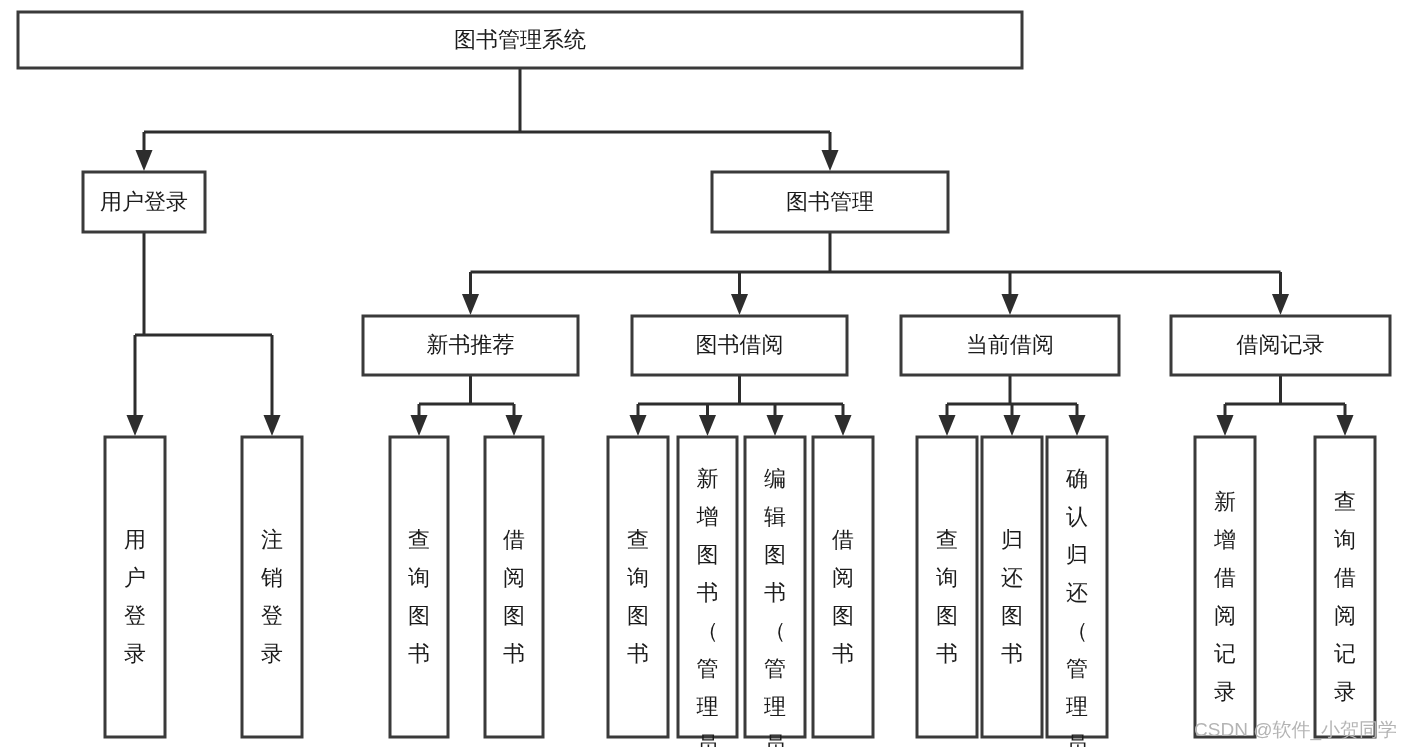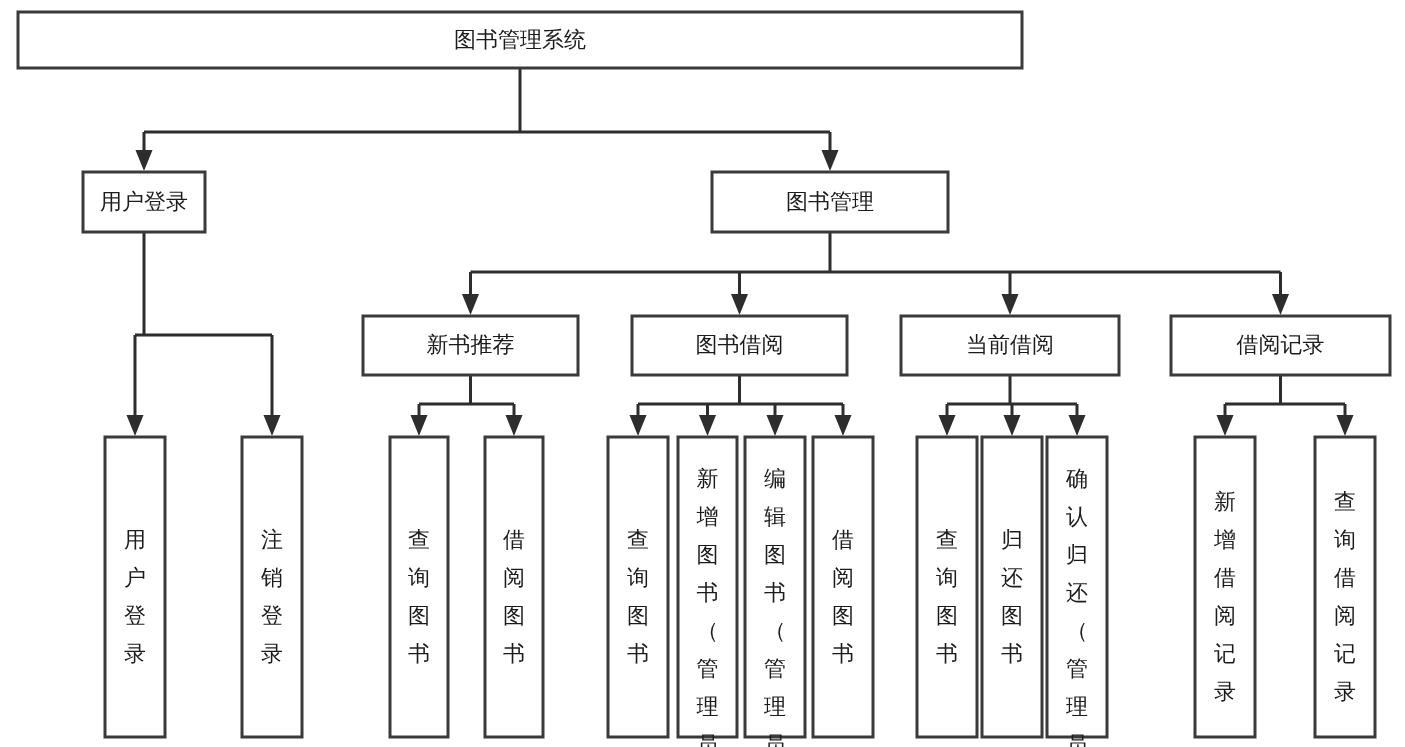--- a/index.html
+++ b/index.html
@@ -206,13 +206,14 @@
           <rect x="1195" y="437" width="60" height="300" class="node-box"></rect>
           <text x="1225" y="502.64" class="node-label-h" font-size="27" dominant-baseline="auto"><tspan x="1225" dy="0">新</tspan><tspan x="1225" dy="38">增</tspan><tspan x="1225" dy="38">借</tspan><tspan x="1225" dy="38">阅</tspan><tspan x="1225" dy="38">记</tspan><tspan x="1225" dy="38">录</tspan></text>
         </g>
         <g>
           <rect x="1315" y="437" width="60" height="300" class="node-box"></rect>
           <text x="1345" y="502.64" class="node-label-h" font-size="27" dominant-baseline="auto"><tspan x="1345" dy="0">查</tspan><tspan x="1345" dy="38">询</tspan><tspan x="1345" dy="38">借</tspan><tspan x="1345" dy="38">阅</tspan><tspan x="1345" dy="38">记</tspan><tspan x="1345" dy="38">录</tspan></text>
         </g>
       </g>
   </svg>
 
+  <div class="watermark">CSDN @软件_小贺同学</div>
 </div>
 
 </body></html>

